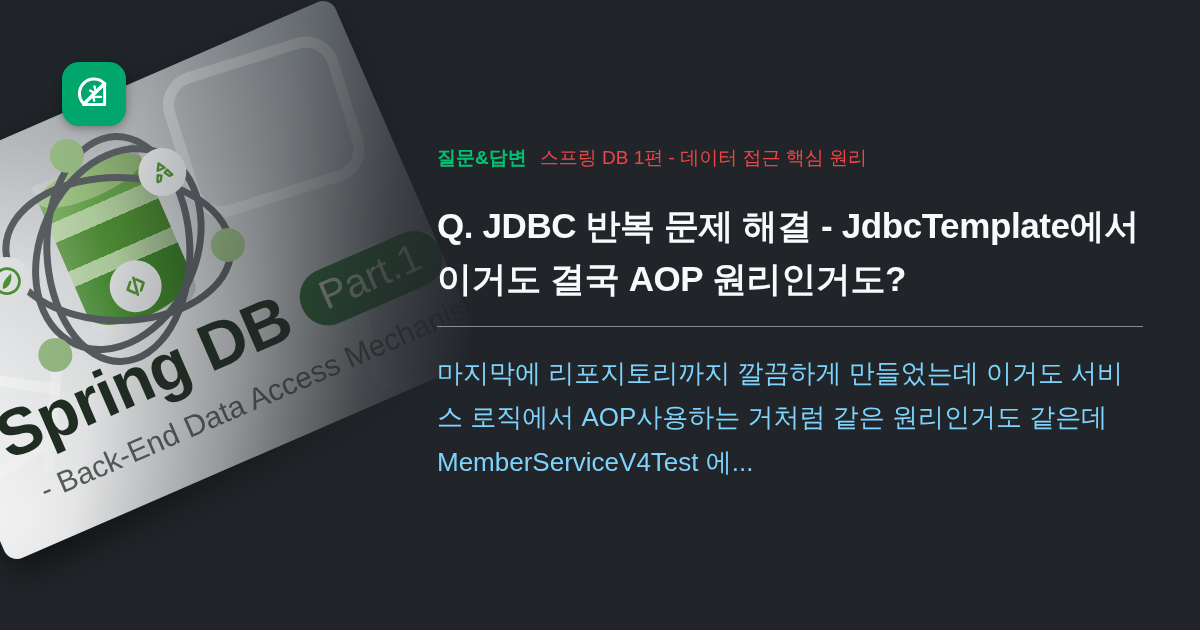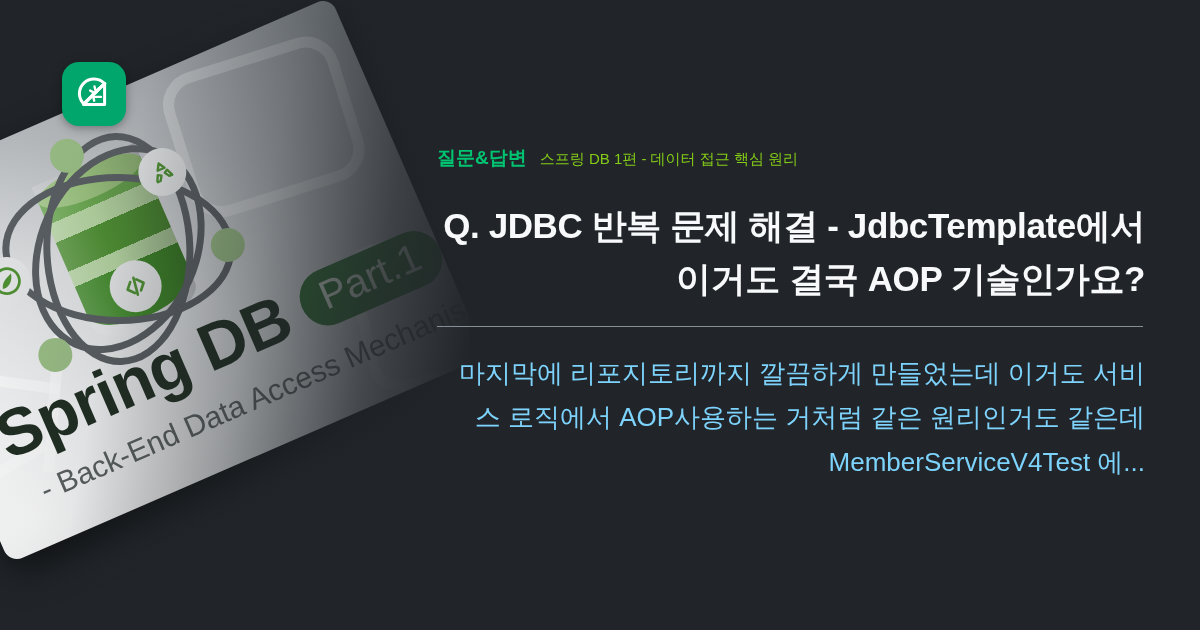--- a/index.html
+++ b/index.html
@@ -156,31 +156,31 @@
     display:flex; align-items:center; justify-content:center;
     z-index:20;
     box-shadow:0 2px 10px rgba(0,0,0,.35);
   }
 
   
   .content{
     position:absolute; left:437px; top:0;
     width:708px; height:630px;
     z-index:15;
-    display:flex; flex-direction:column; justify-content:center;text-align:right;
+    display:flex; flex-direction:column; justify-content:center;
   }
   .meta-row{
     display:flex; align-items:baseline; gap:13px;
     margin-bottom:28px;
   }
   .meta-tag{
     font-size:19px; font-weight:700; color:#00c471; white-space:nowrap;
   }
   .meta-course{
-    font-size:15px; font-weight:400; color:#84cc16;
+    font-size:19px; font-weight:400; color:#ef4444;
     white-space:nowrap; overflow:hidden; text-overflow:ellipsis;
   }
   .q-title{
     font-size:35px; font-weight:700; color:#f8f9fa;
     line-height:1.52; letter-spacing:-.4px;
     max-height:165px; overflow:hidden;
   }
   .divider{
     width:706px; height:1px; background:#868e96;
     margin:20px 0 24px;
@@ -261,20 +261,20 @@
     </svg>
   </div>
 
   <div class="content">
 
     <div class="meta-row">
       <span class="meta-tag">질문&amp;답변</span>
       <span class="meta-course">스프링 DB 1편 - 데이터 접근 핵심 원리</span>
     </div>
 
-    <h1 class="q-title">Q. JDBC 반복 문제 해결 - JdbcTemplate에서 이거도 결국 AOP 기술인가요?</h1>
+    <h1 class="q-title">Q. JDBC 반복 문제 해결 - JdbcTemplate에서 이거도 결국 AOP 원리인거도?</h1>
 
     <div class="divider"></div>
 
     <p class="q-body">마지막에 리포지토리까지 깔끔하게 만들었는데 이거도 서비스 로직에서 AOP사용하는 거처럼 같은 원리인거도 같은데 MemberServiceV4Test 에...</p>
   </div>
 
 </div>
 
 </body></html>

